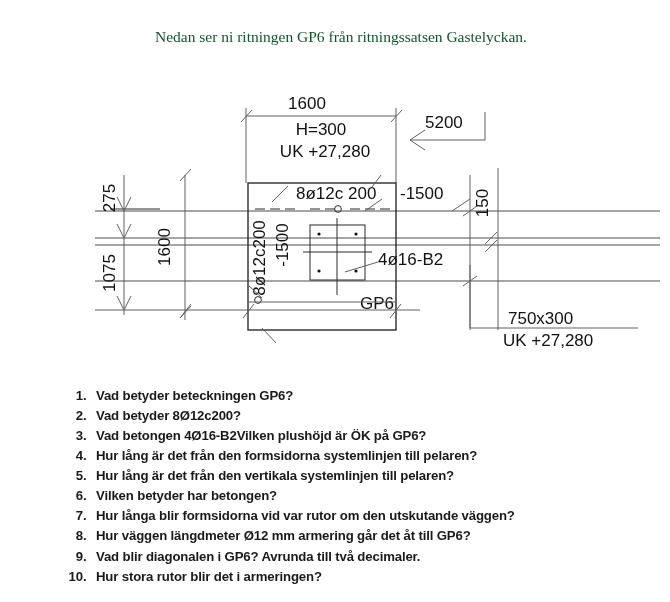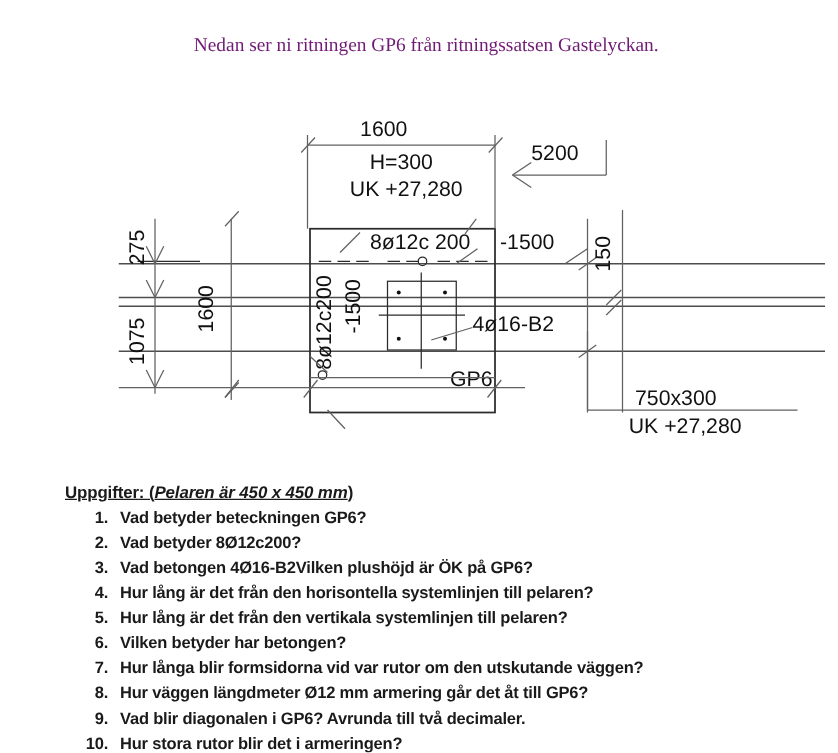--- a/index.html
+++ b/index.html
@@ -17,21 +17,21 @@
   }
 
   
   #intro-text {
     position: absolute;
     left: 155px;
     top: 28px;
     font-family: "Liberation Serif", serif;
     font-size: 15.5px;
     line-height: 1.2;
-    color: #701a75;
+    color: #14532d;
     white-space: nowrap;
   }
 
   
   #drawing {
     position: absolute;
     left: 0px;
     top: 80px;
     width: 620px;
     height: 285px;
@@ -206,28 +206,25 @@
   <g>
     <line class="lnT" x1="470" y1="185" x2="470" y2="248"></line>
     <line class="lnT" x1="470" y1="248" x2="638" y2="248"></line>
     <text class="txb" x="508" y="244">750x300</text>
     <text class="txb" x="503" y="266">UK  +27,280</text>
   </g>
 </svg>
 </div>
 
 <div id="tasks">
-  <div id="tasks-heading">
-    <span class="under">Uppgifter</span><span class="under">: (</span><span class="under paren-italic">Pelaren är 450 x 450 mm</span><span class="under">)</span>
-  </div>
   <ol id="task-list">
     <li>Vad betyder beteckningen GP6?</li>
     <li>Vad betyder 8Ø12c200?</li>
     <li>Vad betongen 4Ø16-B2Vilken plushöjd är ÖK på GP6?</li>
-    <li>Hur lång är det från den horisontella systemlinjen till pelaren?</li>
+    <li>Hur lång är det från den formsidorna systemlinjen till pelaren?</li>
     <li>Hur lång är det från den vertikala systemlinjen till pelaren?</li>
     <li>Vilken betyder har betongen?</li>
     <li>Hur långa blir formsidorna vid var rutor om den utskutande väggen?</li>
     <li>Hur väggen längdmeter Ø12 mm armering går det åt till GP6?</li>
     <li>Vad blir diagonalen i GP6? Avrunda till två decimaler.</li>
     <li>Hur stora rutor blir det i armeringen?</li>
   </ol>
 </div>
 
 </body></html>

